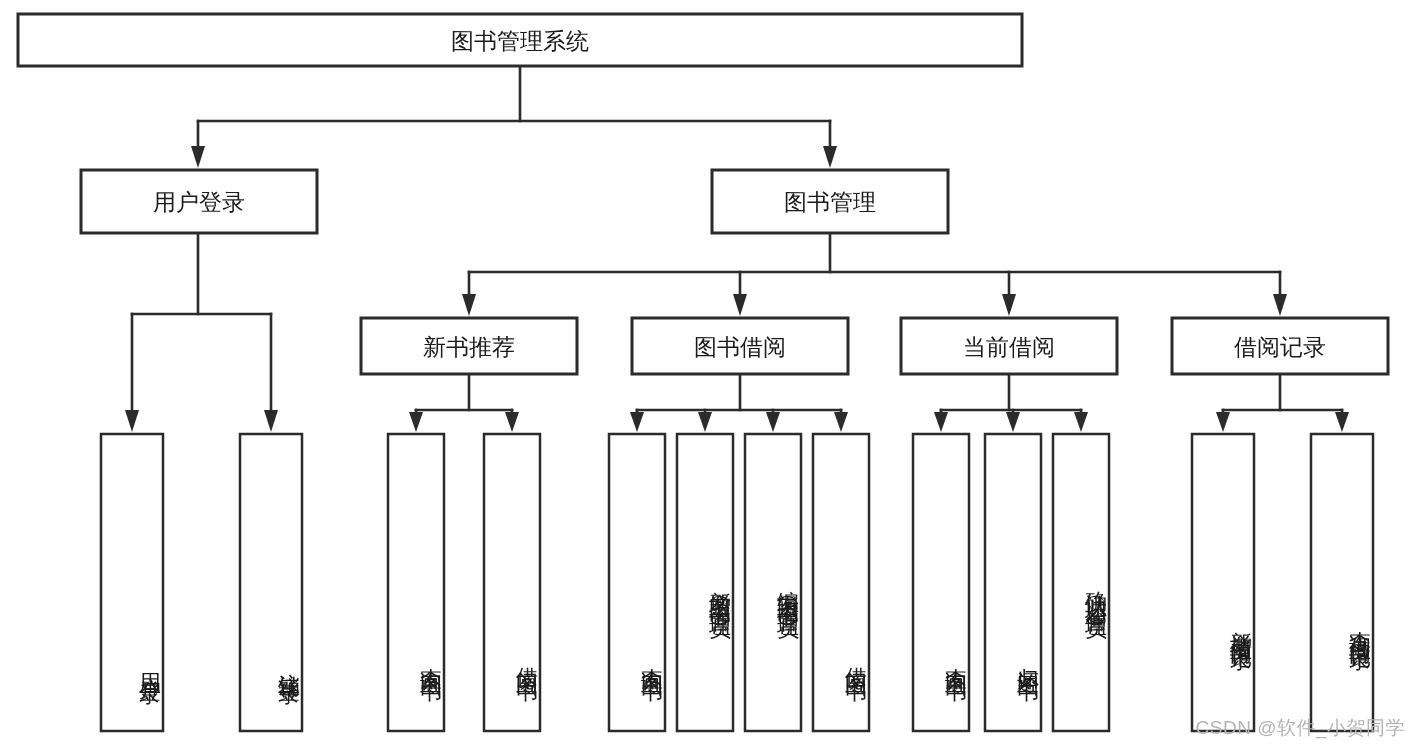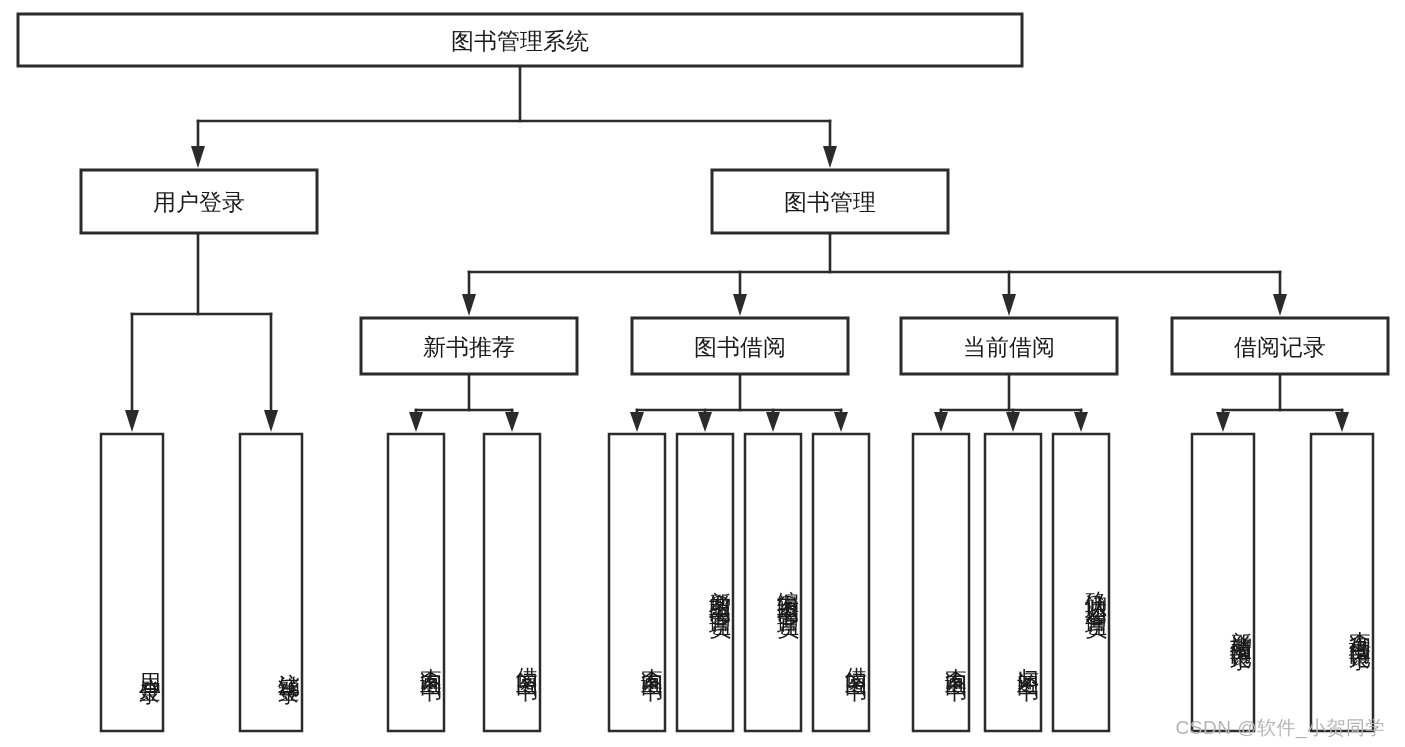--- a/index.html
+++ b/index.html
@@ -66,21 +66,21 @@
     letter-spacing: 4px;
     text-align: center;
     display: flex;
     align-items: flex-start;
     justify-content: center;
     pointer-events: none;
     white-space: nowrap;
   }
   .watermark {
     position: absolute;
-    right: 20px;
+    right: 0;
     bottom: 6px;
     font-family: "Liberation Sans", "DejaVu Sans", sans-serif;
     font-size: 19px;
     color: #b4b4b4;
     letter-spacing: 0.5px;
     user-select: none;
   }
 </style>
 </head>
 <body>

